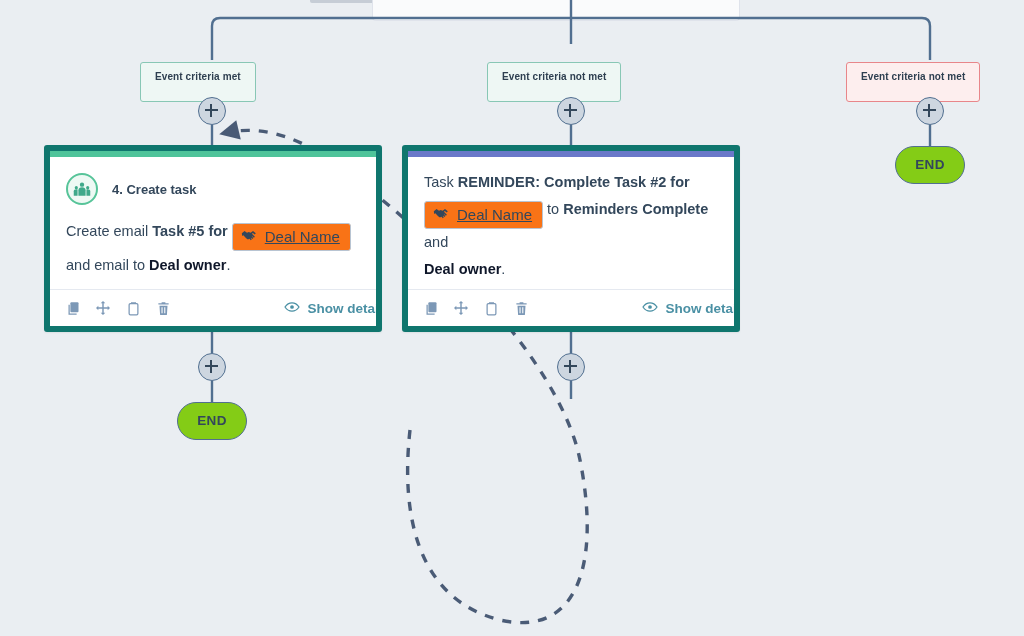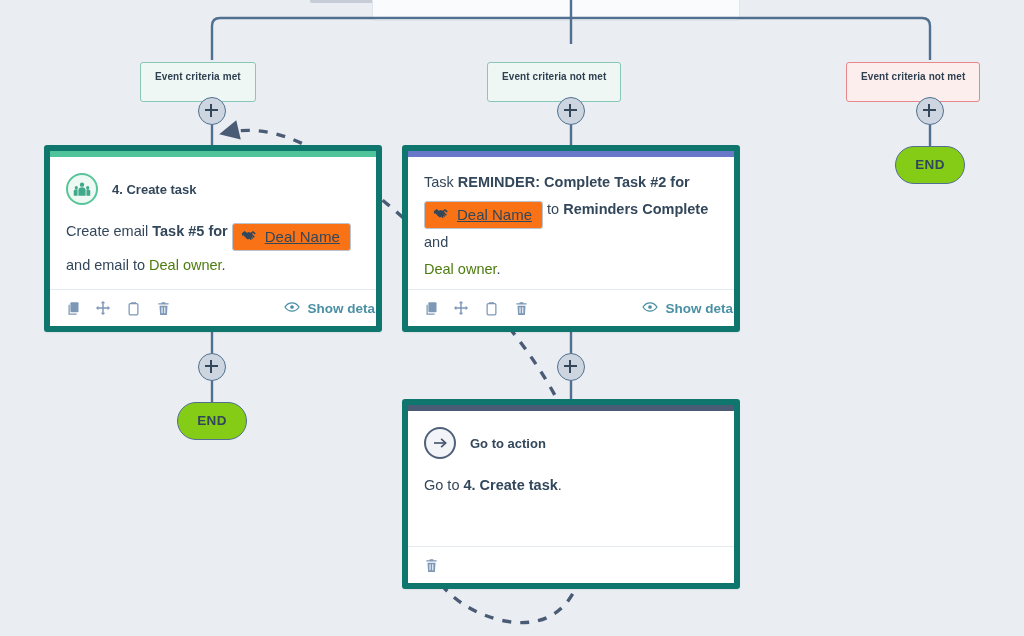--- a/index.html
+++ b/index.html
@@ -141,22 +141,22 @@
     color: #33475b;
   }
   .card-body {
     padding: 12px 16px 14px 16px;
     font-size: 14.5px;
     line-height: 28px;
     color: #33475b;
   }
   .card-body b { font-weight: bold; }
   .tokenlink {
-    color: #4d7c0f;
-    font-weight: normal;
+    color: #0f172a;
+    font-weight: bold;
   }
   .chip {
     display: inline-flex;
     align-items: center;
     gap: 7px;
     border: 1px solid #b8c4d2;
     border-radius: 3px;
     background: #f97316;
     padding: 3px 10px 3px 8px;
     font-size: 15px;
@@ -377,39 +377,14 @@
           <svg width="16" height="12" viewBox="0 0 24 16" fill="none" stroke="#4a90a4" stroke-width="1.9">
             <path d="M1.5 8S5.6 1.8 12 1.8 22.5 8 22.5 8 18.4 14.2 12 14.2 1.5 8 1.5 8z"></path>
             <circle cx="12" cy="8" r="2.8" fill="#4a90a4" stroke="none"></circle>
           </svg>
         </span>
         <span>Show details</span>
       </div>
     </div>
   </div>
 
-  <div class="card" style="left:402px; top:399px; width:338px; height:190px;">
-    <div class="card-topbar" style="background:#4a5b76;"></div>
-    <div class="card-head">
-      <span class="card-icon goto">
-        <svg width="18" height="18" viewBox="0 0 24 24" fill="none" stroke="#44546f" stroke-width="2.2">
-          <path d="M4 12h15"></path>
-          <path d="M13.5 6.5 19.5 12l-6 5.5"></path>
-        </svg>
-      </span>
-      <span class="card-title">Go to action</span>
-    </div>
-    <div class="card-body">
-      <span>Go to</span>
-      <b>4. Create task</b><span>.</span>
-    </div>
-    <div class="card-footer" style="position:absolute; left:0; bottom:0; width:100%;">
-      <div class="footer-tools">
-        <span class="tool">
-          <svg width="15" height="15" viewBox="0 0 24 24" fill="#7c98b6">
-            <path d="M9 2h6v1.6h5.2v2H3.8v-2H9zM5.6 7.4h12.8l-.9 14.2a1 1 0 0 1-1 .9H7.5a1 1 0 0 1-1-.9zm3.2 2.4v9.6h1.7V9.8zm4.4 0v9.6h1.7V9.8z"></path>
-          </svg>
-        </span>
-      </div>
-    </div>
-  </div>
 
 </div>
 
 </body></html>

